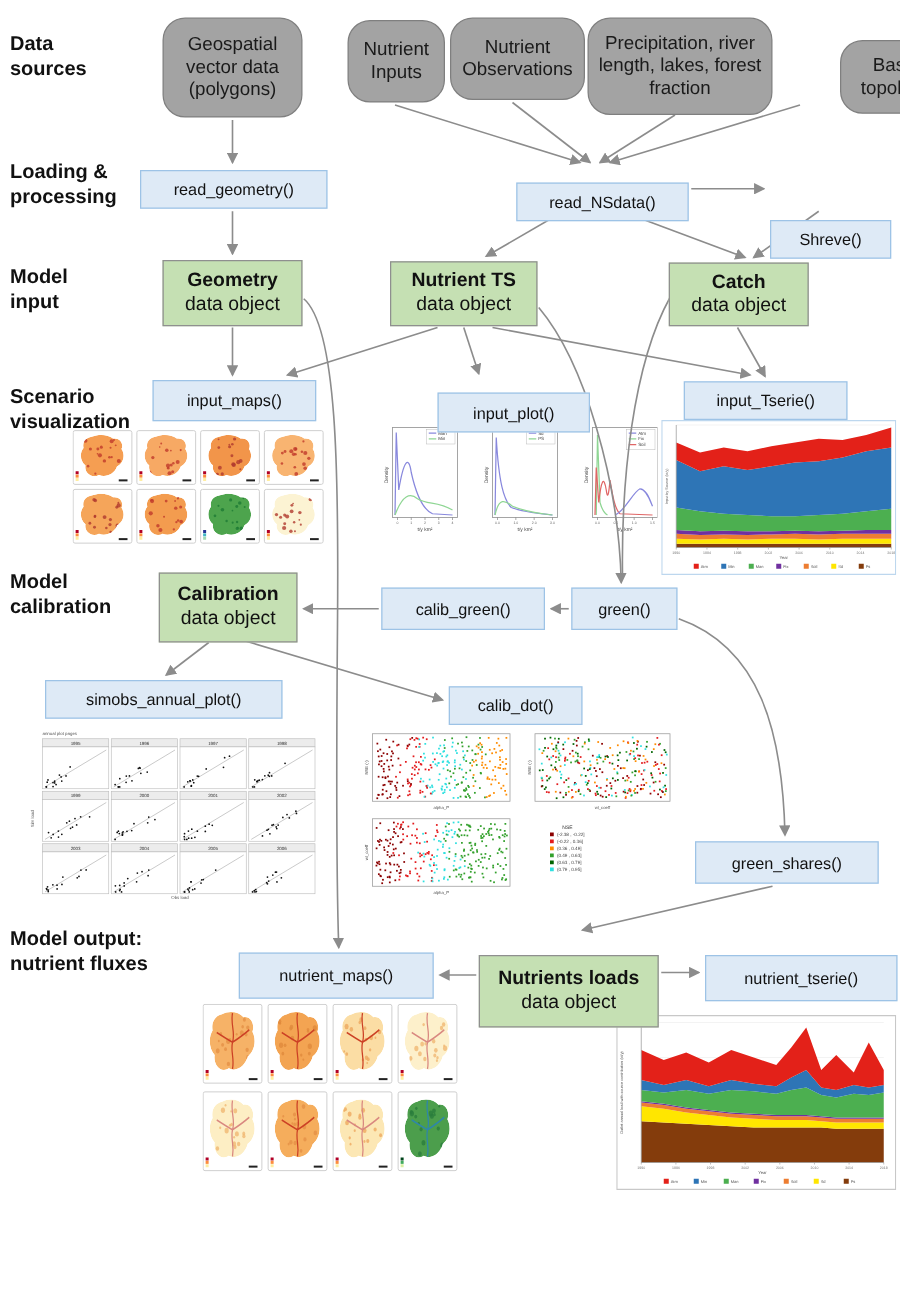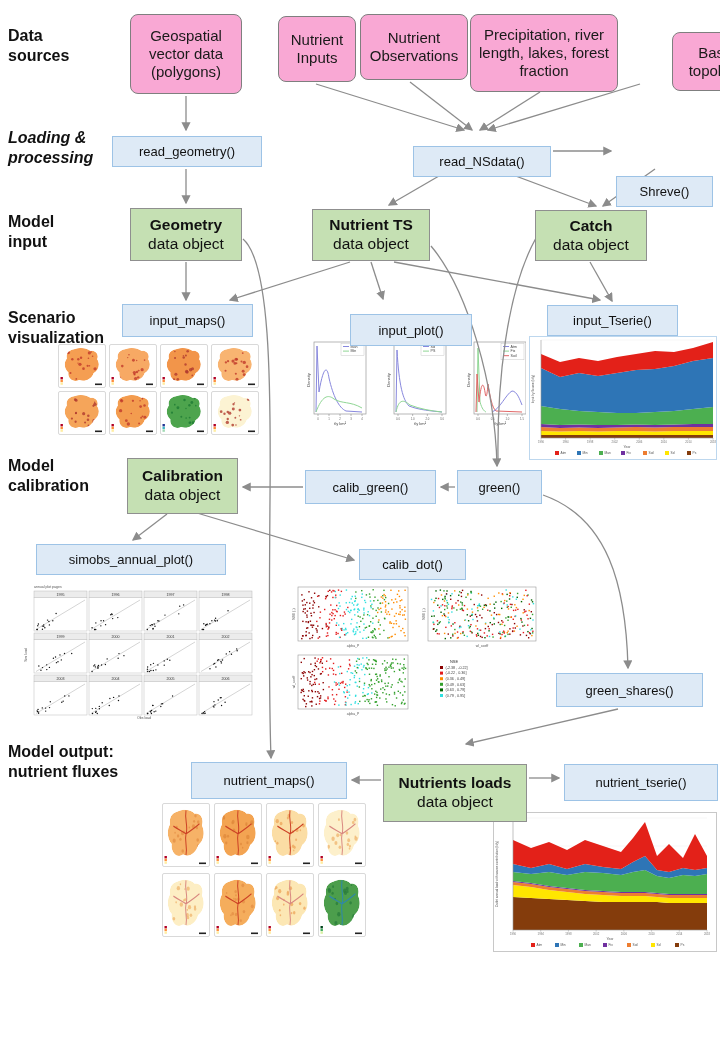--- a/index.html
+++ b/index.html
@@ -1,20 +1,20 @@
 <!DOCTYPE html>
 <html><head>
 <meta charset="utf-8">
 <style>
   html,body{margin:0;padding:0;background:#fff;}
   #canvas{position:relative;width:720px;height:1040px;background:#fff;overflow:hidden;
           font-family:"Liberation Sans",sans-serif;}
   .rowlabel{position:absolute;font-weight:bold;font-size:16px;line-height:1.25;color:#111;
             white-space:pre-line;z-index:10;}
-  .src{position:absolute;border:1.6px solid #7f7f7f;border-radius:8px;background:#f9a8d4;
+  .src{position:absolute;border:1.6px solid #7f7f7f;border-radius:18px;background:#a3a3a3;
        display:flex;align-items:center;justify-content:center;text-align:center;
        font-size:15px;line-height:1.18;padding:4px;color:#1a1a1a;box-sizing:border-box;z-index:10;}
   .fn{position:absolute;background:#deeaf6;border:1.4px solid #9dc3e6;display:flex;
       align-items:center;justify-content:center;font-size:13px;color:#111;
       box-sizing:border-box;z-index:10;}
   .obj{position:absolute;background:#c5e0b3;border:1.2px solid #8f8f8f;display:flex;
        flex-direction:column;align-items:center;justify-content:center;font-size:15.5px;
        line-height:1.22;color:#111;box-sizing:border-box;z-index:10;}
   .obj .t{font-weight:bold;}
   svg.pv{position:absolute;z-index:1;}
@@ -56,21 +56,21 @@
       <path d="M197,513 L354,560" marker-end="url(#ah)"></path>
       <path d="M543,495 C608,518 626,585 628,668" marker-end="url(#ah)"></path>
       <path d="M618,709 L466,744" marker-end="url(#ah)"></path>
       <path d="M529,778 L559,778" marker-end="url(#ah)"></path>
       <path d="M381,780 L352,780" marker-end="url(#ah)"></path>
     </g>
   </svg>
 
   <div class="rowlabel" style="left:8px;top:26px;">Data
 sources</div>
-  <div class="rowlabel" style="left:8px;top:128px;font-style:italic;">Loading &amp;
+  <div class="rowlabel" style="left:8px;top:128px;">Loading &amp;
 processing</div>
   <div class="rowlabel" style="left:8px;top:212px;">Model
 input</div>
   <div class="rowlabel" style="left:8px;top:308px;">Scenario
 visualization</div>
   <div class="rowlabel" style="left:8px;top:456px;">Model
 calibration</div>
   <div class="rowlabel" style="left:8px;top:742px;">Model output:
 nutrient fluxes</div>
 

